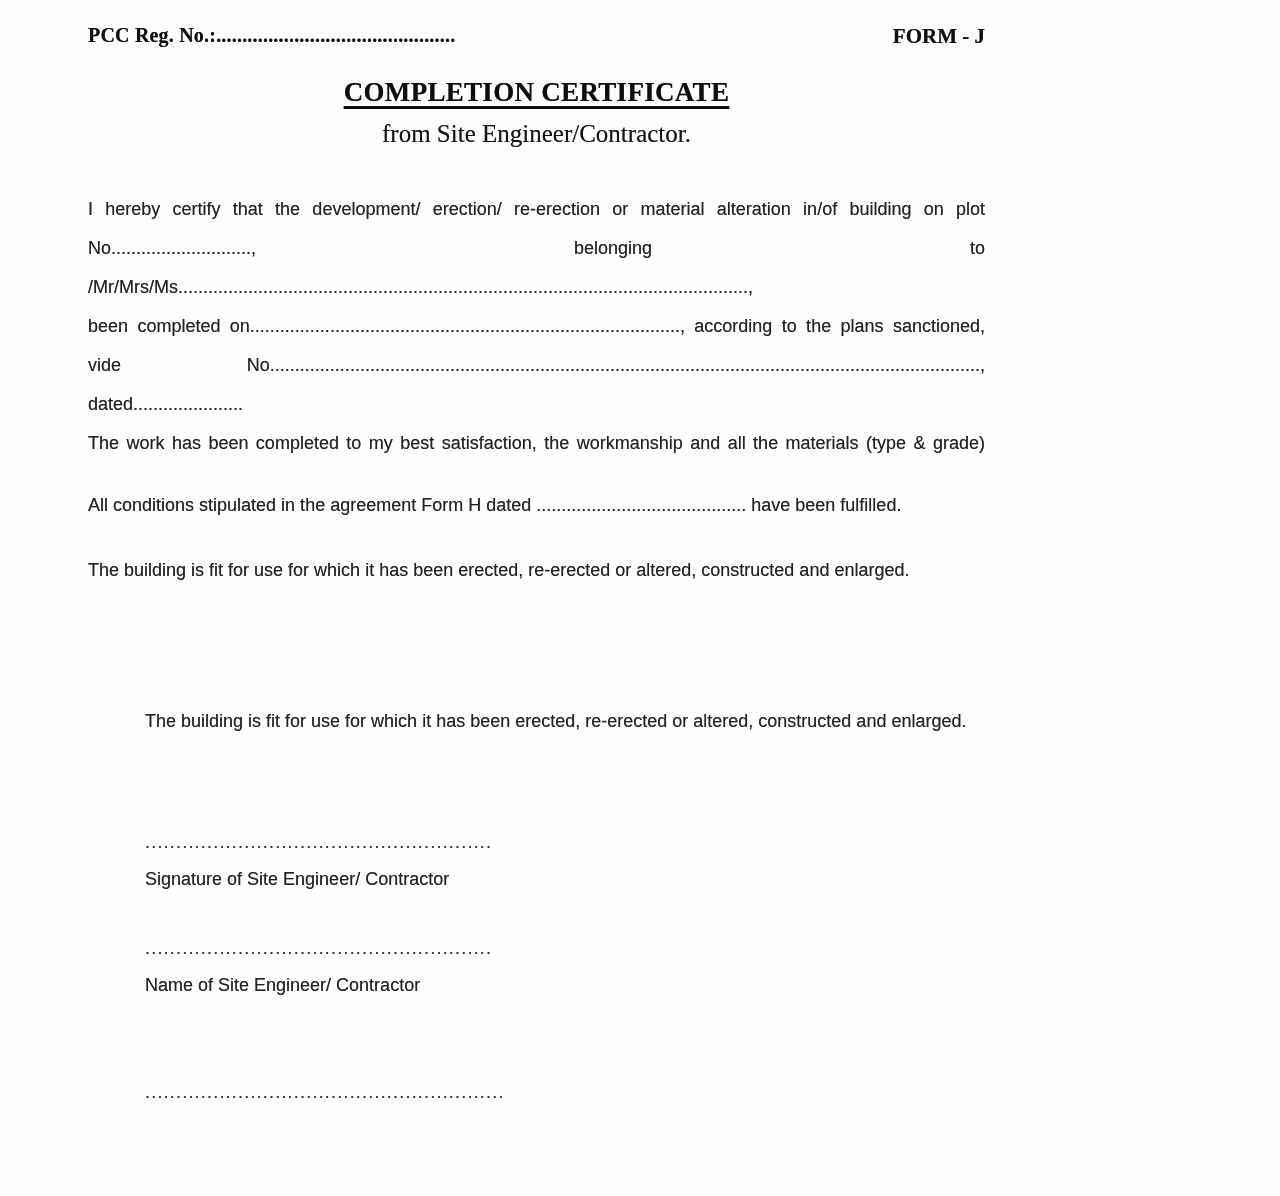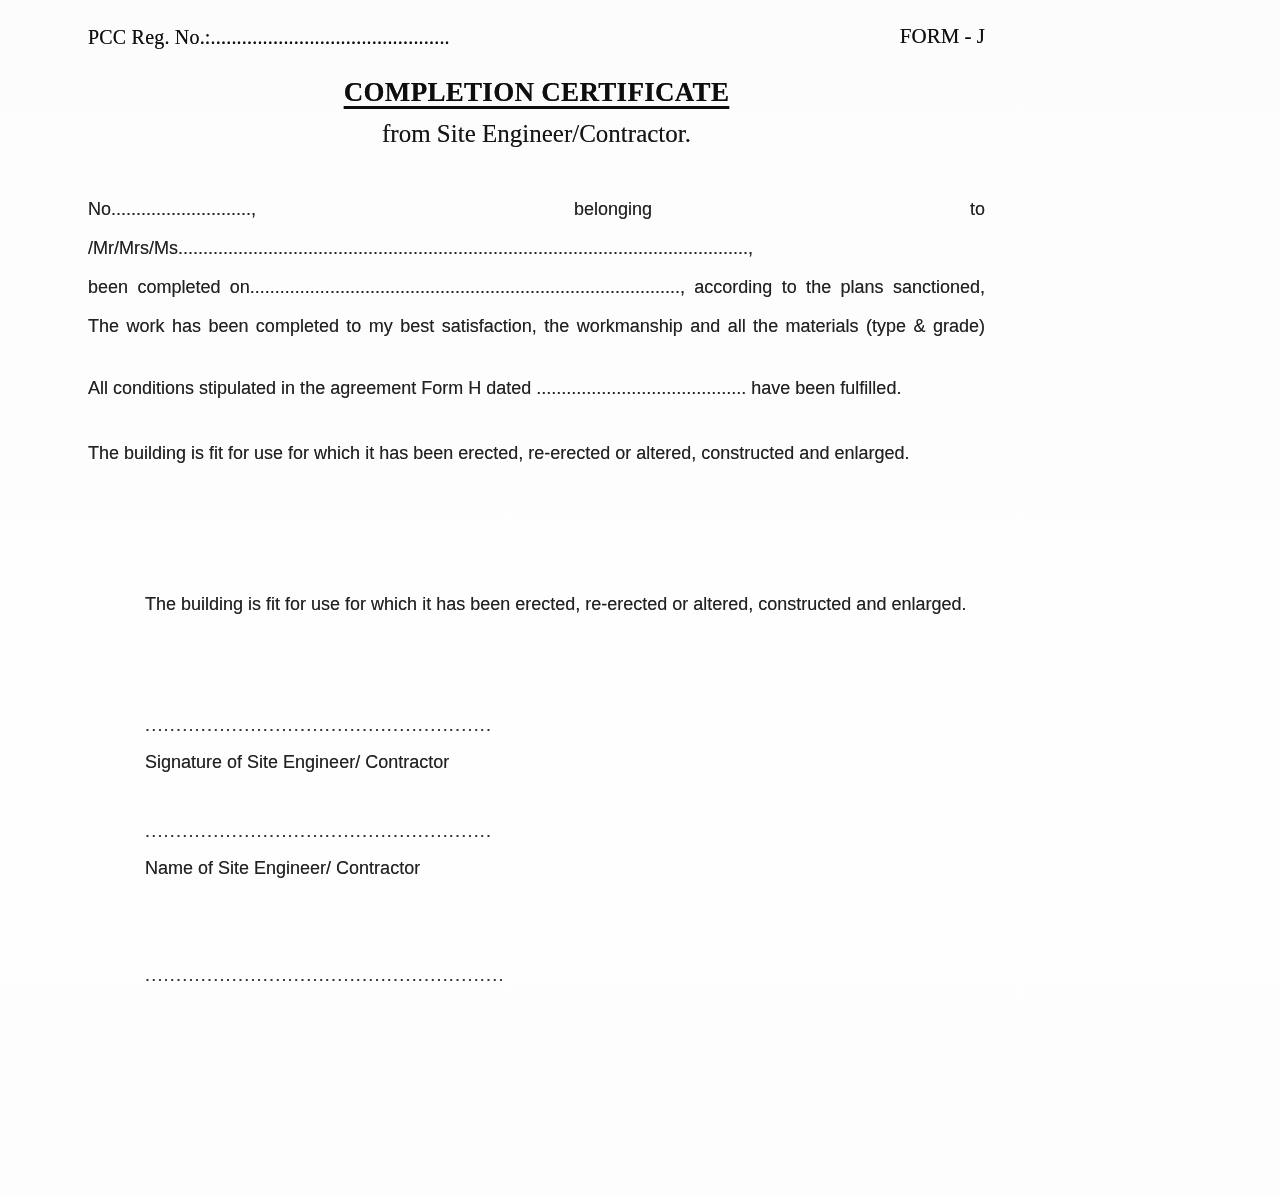--- a/index.html
+++ b/index.html
@@ -15,24 +15,24 @@
   .content {
     position: absolute;
     left: 88px;
     top: 0;
     width: 897px;
   }
   
   .hdr {
     display: flex;
     justify-content: space-between;
-    align-items: flex-end;
+    align-items: flex-start;
     padding-top: 24px;
     font-family: "Liberation Serif", serif;
-    font-weight: normal;
+    font-weight: bold;
     color: #101010;
   }
   .hdr .reg {
     font-size: 20px;
     letter-spacing: 0.2px;
     text-shadow: 0 0 0.5px rgba(16,16,16,0.7);
   }
   .hdr .form {
     font-size: 21px;
     text-shadow: 0 0 0.5px rgba(16,16,16,0.7);
@@ -110,22 +110,24 @@
       <div class="reg">PCC Reg. No.:..............................................</div>
       <div class="form">FORM - J</div>
     </div>
 
     <div class="title">
       <span>COMPLETION CERTIFICATE</span>
     </div>
     <div class="subtitle">from Site Engineer/Contractor.</div>
 
     <div class="para1">
+      <div class="jline">I hereby certify that the development/ erection/ re-erection or material alteration in/of building on plot</div>
       <div class="jline">No............................, belonging to /Mr/Mrs/Ms..................................................................................................................,</div>
       <div class="jline">been completed on......................................................................................, according to the plans sanctioned,</div>
+      <div class="jline">vide No.............................................................................................................................................., dated......................</div>
       <div class="jline">The work has been completed to my best satisfaction, the workmanship and all the materials (type &amp; grade)</div>
     </div>
 
     <div class="single para2">All conditions stipulated in the agreement Form H dated .......................................... have been fulfilled.</div>
 
     <div class="single para3">The building is fit for use for which it has been erected, re-erected or altered, constructed and enlarged.</div>
 
     <div class="single para4">The building is fit for use for which it has been erected, re-erected or altered, constructed and enlarged.</div>
 
     <div class="sigblock sig1">

